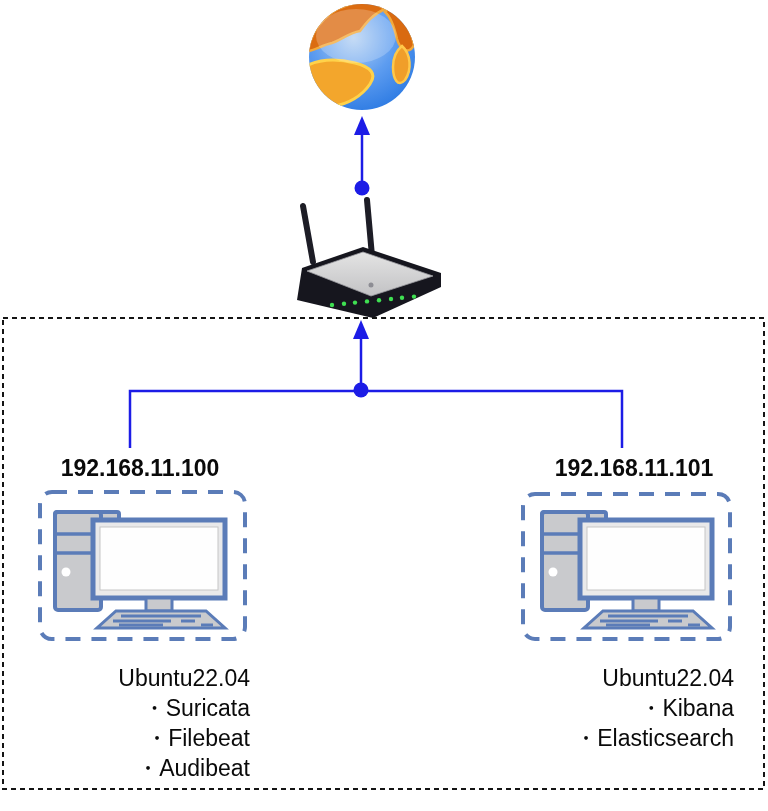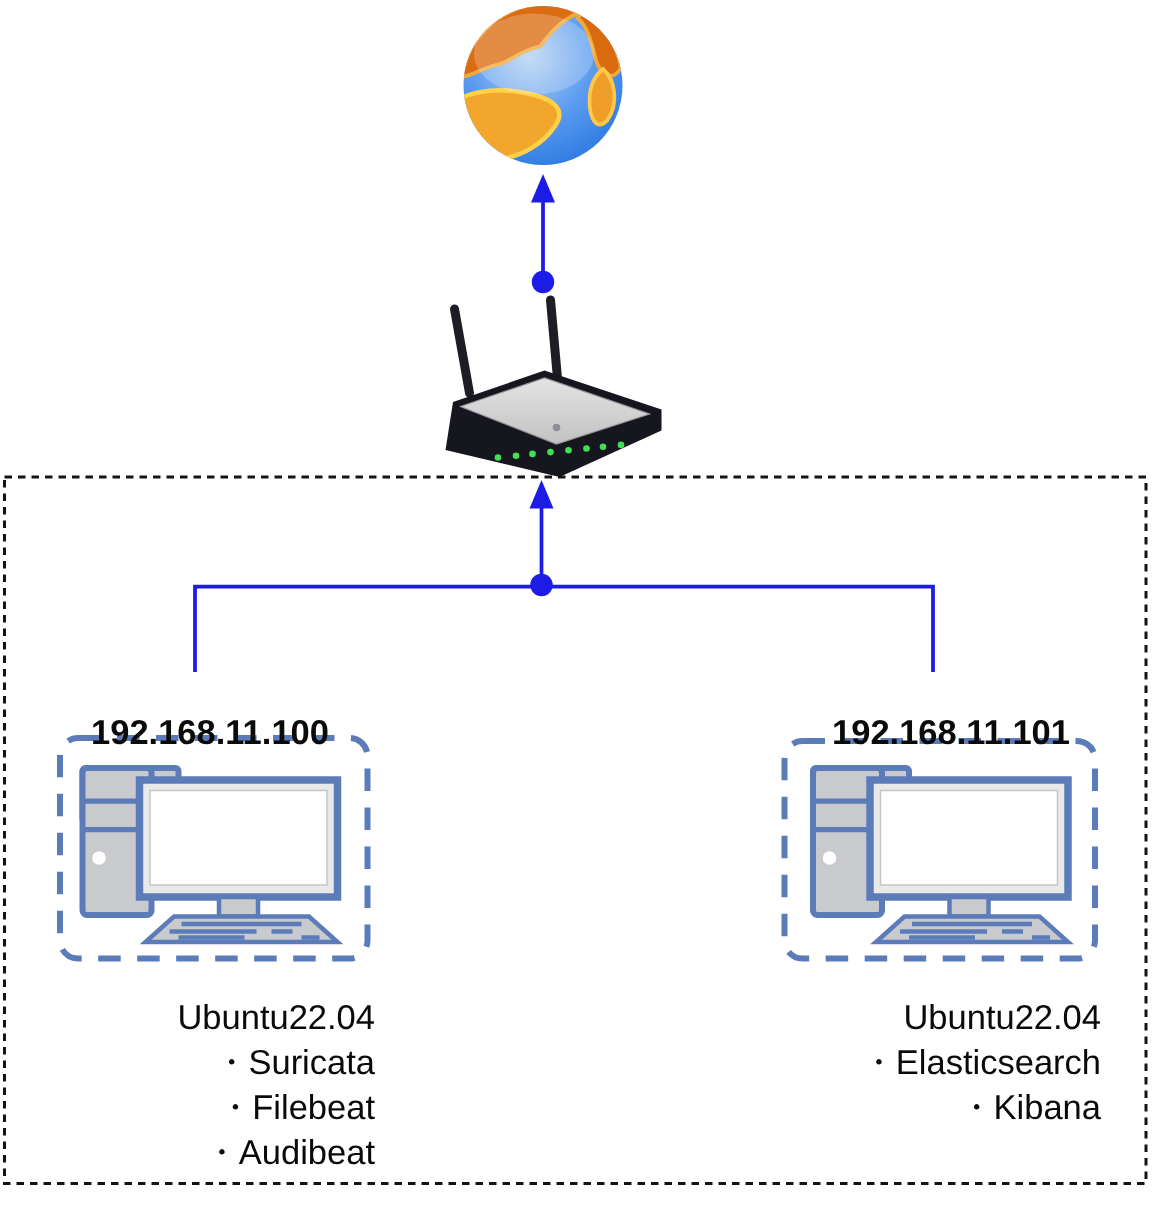--- a/index.html
+++ b/index.html
@@ -8,21 +8,21 @@
     width: 768px;
     height: 811px;
     background: #ffffff;
     font-family: "Liberation Sans", sans-serif;
     color: #0a0a0a;
     overflow: hidden;
   }
   .stage svg.canvas { position: absolute; left: 0; top: 0; }
   .label { position: absolute; white-space: nowrap; }
   .net-label { font-size: 25px; font-weight: 700; letter-spacing: 0.5px; }
-  .ip-label  { font-size: 23px; font-weight: 700; text-align: center; margin-top: 20px; }
+  .ip-label  { font-size: 23px; font-weight: 700; text-align: center; }
   .host-text { font-size: 23px; line-height: 30px; }
   .host-text .os-line { text-align: right; }
   .host-text .sw-line { text-align: right; }
   .host-text.left  .sw-line { padding-left: 44px; }
   .host-text.right .sw-line { padding-left: 46px; }
 </style>
 </head>
 <body>
 
 <div class="stage">
@@ -120,17 +120,17 @@
 
   <div class="label host-text left" style="left:30px; top:663px; width:220px;">
     <div class="os-line">Ubuntu22.04</div>
     <div class="sw-line">・Suricata</div>
     <div class="sw-line">・Filebeat</div>
     <div class="sw-line">・Audibeat</div>
   </div>
 
   <div class="label host-text right" style="left:514px; top:663px; width:220px;">
     <div class="os-line">Ubuntu22.04</div>
+    <div class="sw-line">・Kibana</div>
     <div class="sw-line">・Elasticsearch</div>
-    <div class="sw-line">・Kibana</div>
   </div>
 
 </div>
 
 </body></html>

